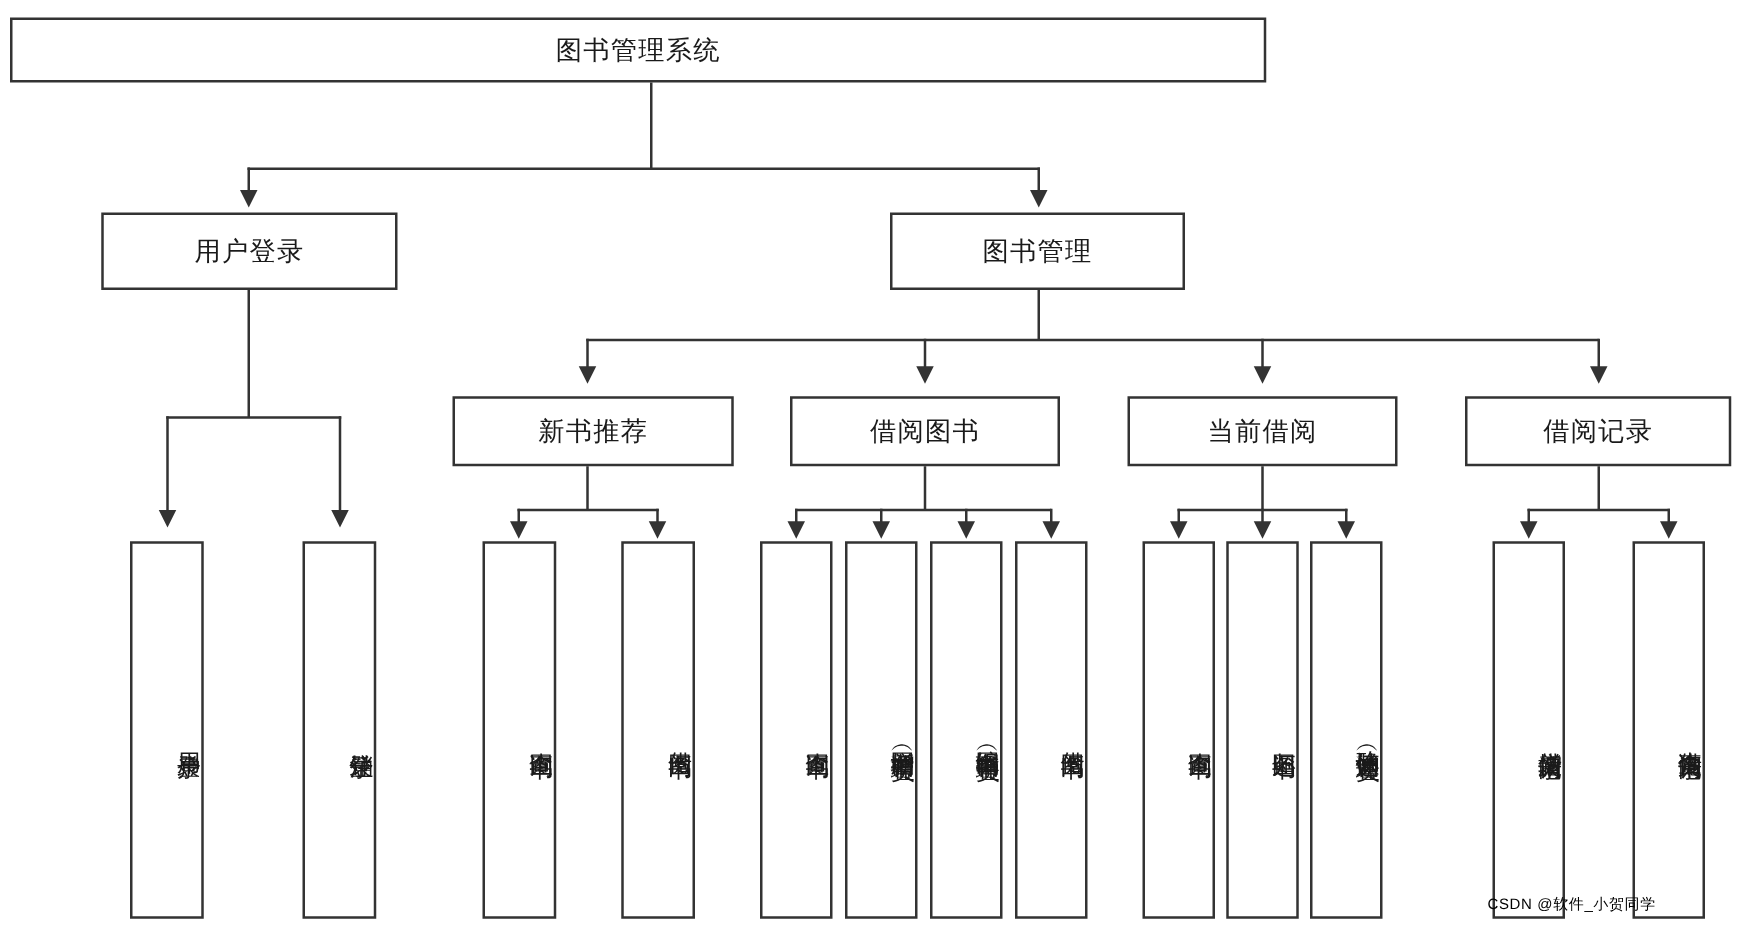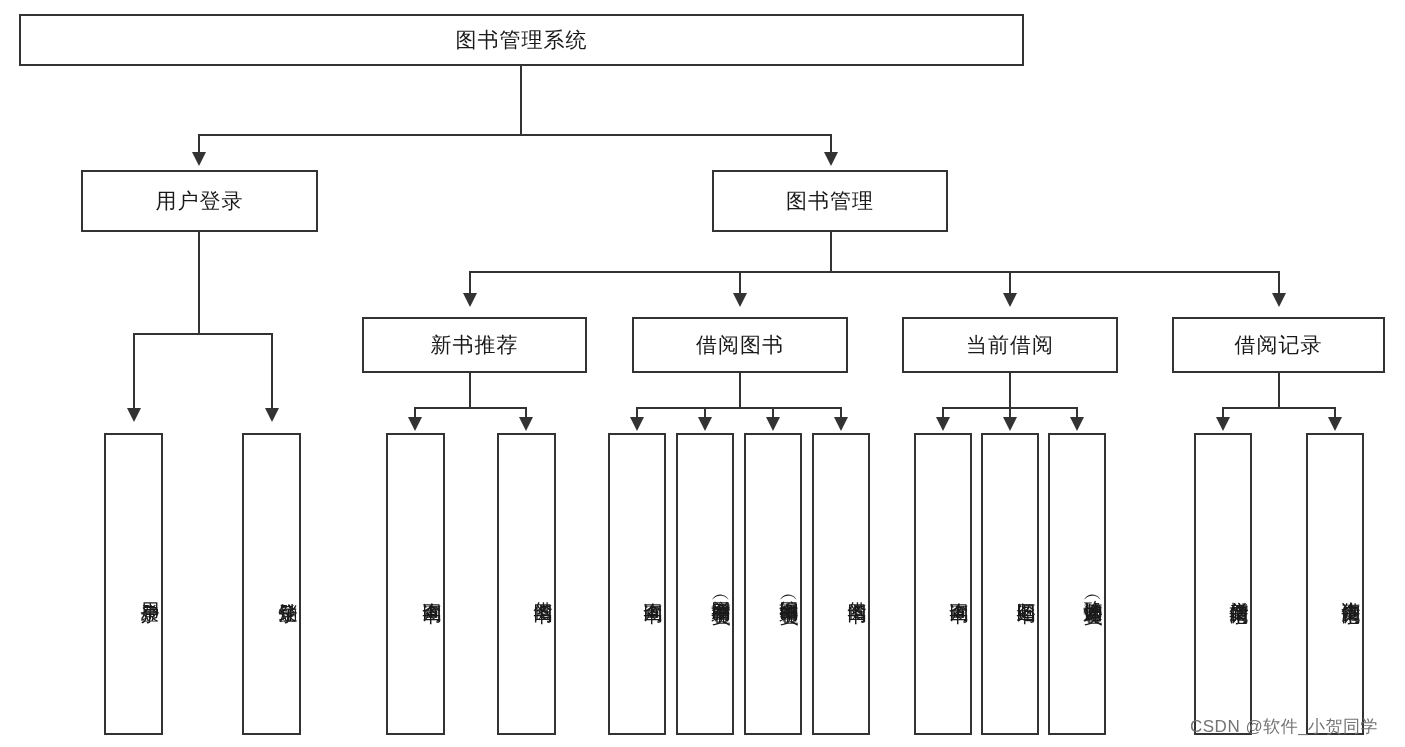--- a/index.html
+++ b/index.html
@@ -59,33 +59,33 @@
   .arrow {
     position: absolute;
     width: 0;
     height: 0;
     border-left: 7px solid transparent;
     border-right: 7px solid transparent;
     border-top: 14px solid #333333;
   }
   .watermark {
     position: absolute;
-    color: #737373;
-    font-size: 17px;
+    color: #000000;
+    font-size: 12px;
     letter-spacing: 0.5px;
     white-space: nowrap;
     user-select: none;
   }
 </style>
 </head>
 <body>
 
 <div id="canvas">
 
-  <div class="node horiz root" style="left:19px; top:14px; width:1005px; height:52px;">
+  <div class="node horiz root" style="left:8px; top:14px; width:1005px; height:52px;">
     <span>图书管理系统</span>
   </div>
 
   <div class="edge v" style="left:520px; top:66px; width:2px; height:69px;"></div>
 
   <div class="edge h" style="left:198px; top:134px; width:634px; height:2px;"></div>
 
   <div class="edge v" style="left:198px; top:134px; width:2px; height:20px;"></div>
   <div class="arrow" style="left:192px; top:152px;"></div>
   <div class="edge v" style="left:830px; top:134px; width:2px; height:20px;"></div>

